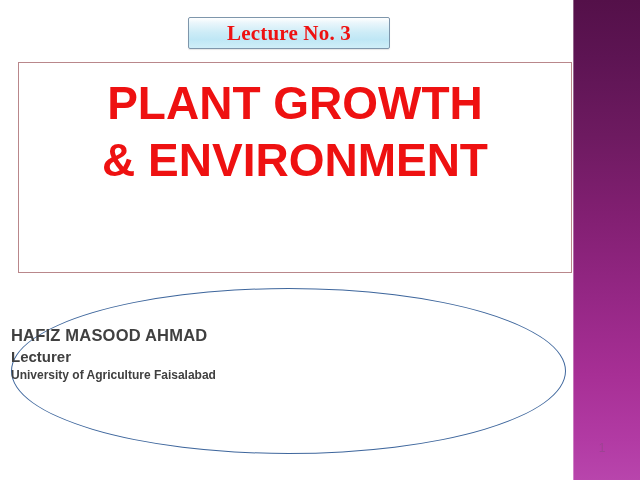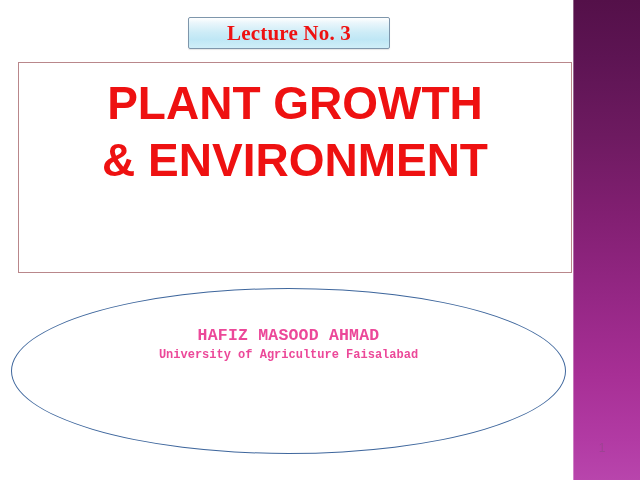--- a/index.html
+++ b/index.html
@@ -125,24 +125,24 @@
     box-sizing: border-box;
     border: 1.5px solid #3f679d;
     border-radius: 50%;
     background: transparent;
   }
   #presenter-block {
     position: absolute;
     left: 11px;
     top: 325px;
     width: 555px;
-    text-align: center;
-    font-family: Liberation Mono, monospace;
+    text-align: left;
+    font-family: Liberation Sans, sans-serif;
     font-weight: bold;
-    color: #ec4899;
+    color: #404040;
   }
   .presenter-line {
     display: block;
     white-space: nowrap;
   }
   #presenter-name  { font-size: 16.5px; line-height: 1.32; letter-spacing: 0.2px; }
   #presenter-role  { font-size: 15px;   line-height: 1.36; }
   #presenter-dept  { font-size: 16px;   line-height: 1.36; }
   #presenter-univ  { font-size: 12px;   line-height: 1.36; }
 </style>
@@ -161,16 +161,17 @@
   </div>
 
   <div id="title-box">
     <div id="title-text">PLANT GROWTH
 &amp;  ENVIRONMENT</div>
   </div>
 
   <div id="presenter-ellipse"></div>
   <div id="presenter-block">
     <span class="presenter-line" id="presenter-name">HAFIZ MASOOD AHMAD</span>
+    <span class="presenter-line" id="presenter-role">Lecturer</span>
     <span class="presenter-line" id="presenter-univ">University of Agriculture Faisalabad</span>
   </div>
 
 </div>
 
 </body></html>

